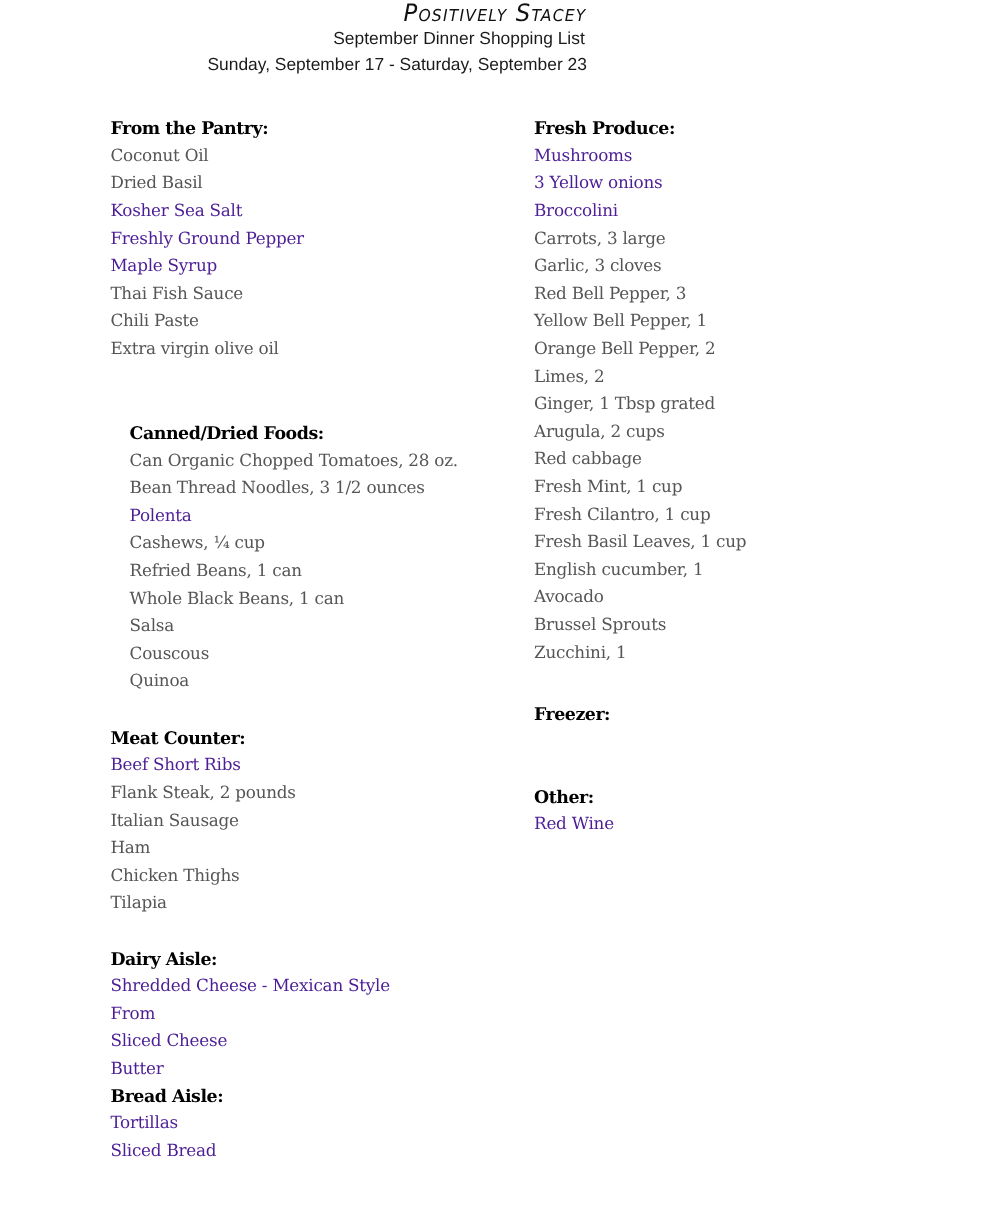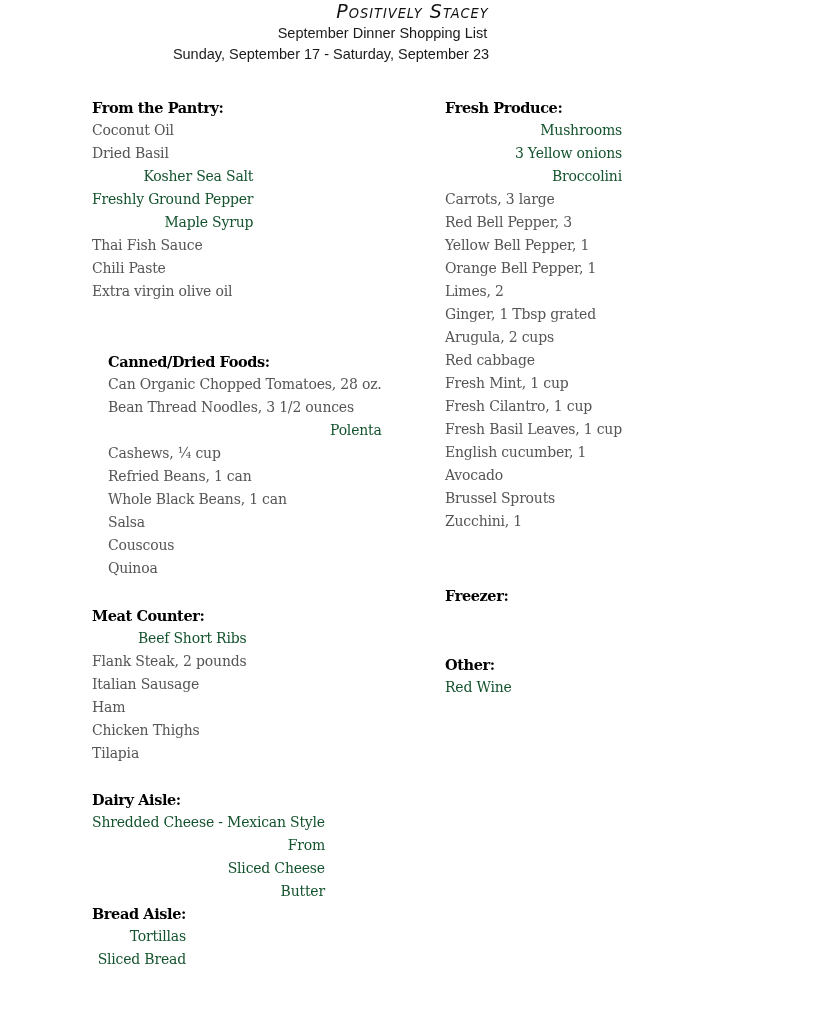--- a/index.html
+++ b/index.html
@@ -21,21 +21,21 @@
   .section { position: absolute; font-family: "DejaVu Serif", serif; }
   .section h3 {
     margin: 0; font-size: 14.5px; font-weight: bold; color: #000000; height: 23px; line-height: 23px;
     letter-spacing: -0.4px;
   }
   .section ul { list-style: none; margin: 0; padding: 0; }
   .section li {
     font-size: 14px; height: 23px; line-height: 23px; color: #555; white-space: nowrap;
     letter-spacing: -0.2px;
   }
-  .section li.dark { color: #14532d; text-align: right; }
+  .section li.dark { color: #4c1d95; }
   .col1 { left: 92px; }
   .col2 { left: 445px; }
 </style>
 </head>
 <body>
 
 <div class="header">
   <div class="brand">Positively Stacey</div>
   <div class="subtitle">September Dinner Shopping List</div>
   <div class="daterange">Sunday, September 17 - Saturday, September 23</div>
@@ -100,23 +100,24 @@
     </ul>
 </div>
 
 <div class="section col2" style="top:96px;">
   <h3>Fresh Produce:</h3>
   <ul>
       <li class="dark">Mushrooms</li>
       <li class="dark">3 Yellow onions</li>
       <li class="dark">Broccolini</li>
       <li>Carrots, 3 large</li>
+      <li>Garlic, 3 cloves</li>
       <li>Red Bell Pepper, 3</li>
       <li>Yellow Bell Pepper, 1</li>
-      <li>Orange Bell Pepper, 1</li>
+      <li>Orange Bell Pepper, 2</li>
       <li>Limes, 2</li>
       <li>Ginger, 1 Tbsp grated</li>
       <li>Arugula, 2 cups</li>
       <li>Red cabbage</li>
       <li>Fresh Mint, 1 cup</li>
       <li>Fresh Cilantro, 1 cup</li>
       <li>Fresh Basil Leaves, 1 cup</li>
       <li>English cucumber, 1</li>
       <li>Avocado</li>
       <li>Brussel Sprouts</li>

